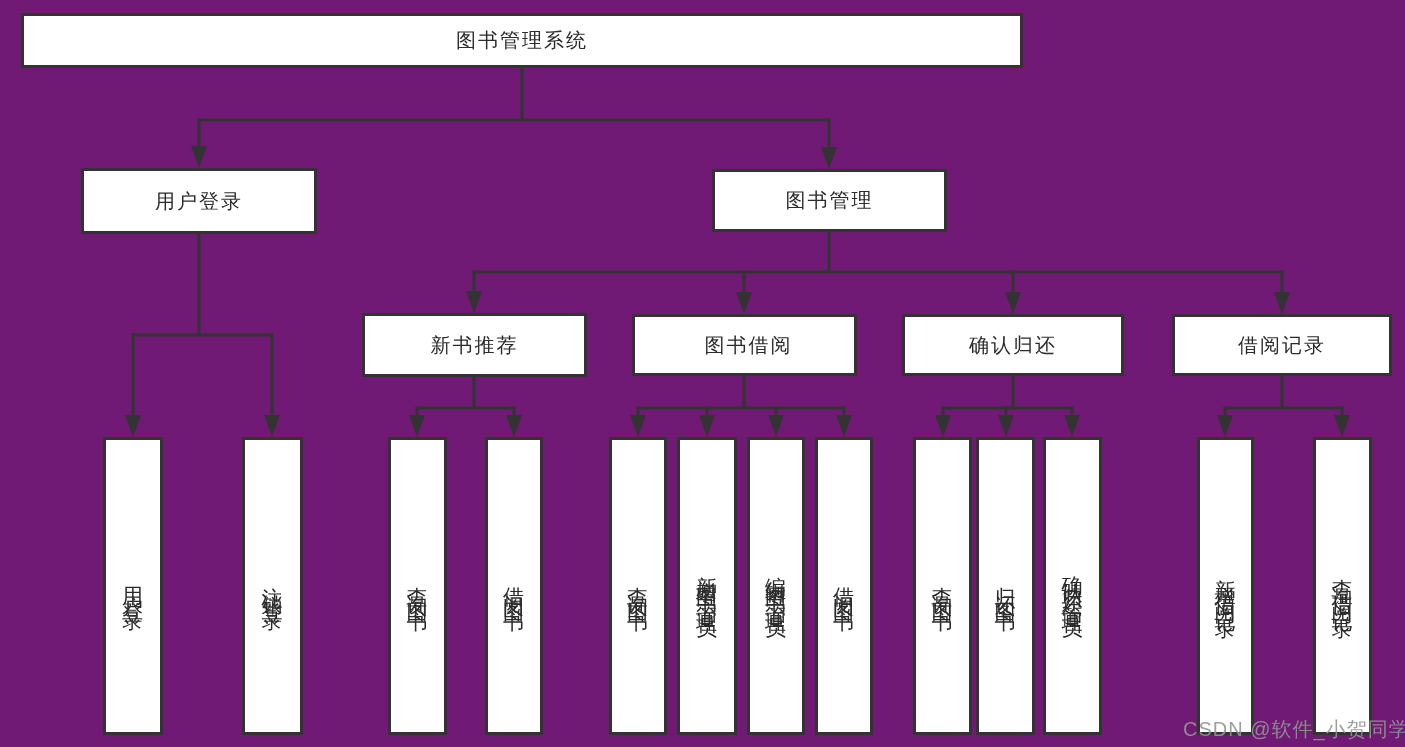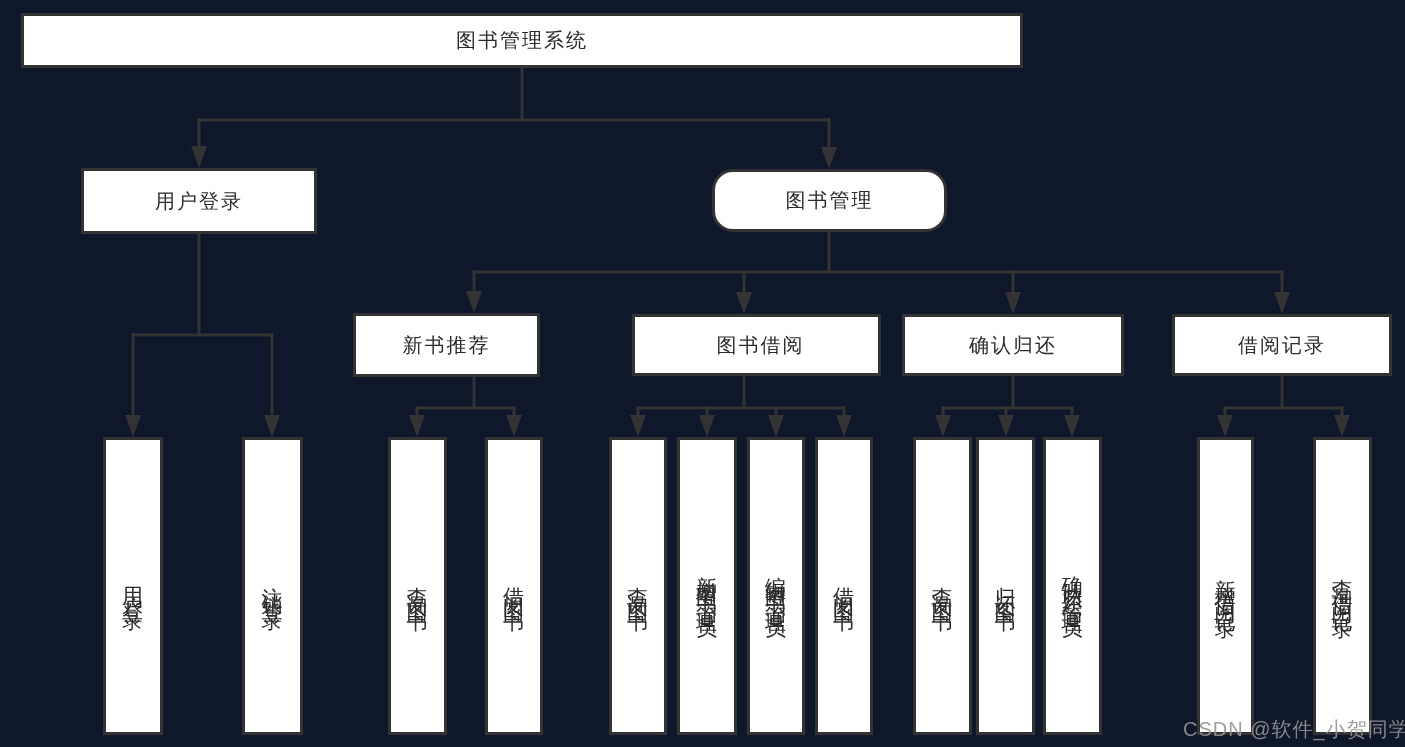--- a/index.html
+++ b/index.html
@@ -1,20 +1,20 @@
 <!DOCTYPE html>
 <html><head>
 <meta charset="utf-8">
 <style>
   html, body { margin: 0; padding: 0; background: #ffffff; }
   .canvas {
     position: relative;
     width: 1405px;
     height: 747px;
-    background: #0f172a;
+    background: #701a75;
     font-family: "Liberation Sans", sans-serif;
     overflow: hidden;
     text-decoration: underline;
   }
   .wires {
     position: absolute;
     left: 0; top: 0;
     width: 1405px; height: 747px;
     pointer-events: none;
   }
@@ -114,24 +114,24 @@
       <polygon points="998,415 1014,415 1006,437"></polygon>
       <polygon points="1064,415 1080,415 1072,437"></polygon>
       <polygon points="1217,415 1233,415 1225,437"></polygon>
       <polygon points="1334,415 1350,415 1342,437"></polygon>
     </g>
   </svg>
 
   <div class="node" style="left:21px; top:13px; width:1002px; height:55px;">图书管理系统</div>
 
   <div class="node" style="left:81px; top:168px; width:236px; height:66px;">用户登录</div>
-  <div class="node" style="left:712px; top:169px; width:235px; height:63px;border-radius:21px;">图书管理</div>
+  <div class="node" style="left:712px; top:169px; width:235px; height:63px;">图书管理</div>
 
-  <div class="node" style="left:353px; top:313px; width:187px; height:64px;">新书推荐</div>
-  <div class="node" style="left:632px; top:314px; width:249px; height:62px;padding-left:8px;">图书借阅</div>
+  <div class="node" style="left:362px; top:313px; width:225px; height:64px;">新书推荐</div>
+  <div class="node" style="left:632px; top:314px; width:225px; height:62px;padding-left:8px;">图书借阅</div>
   <div class="node" style="left:902px; top:314px; width:222px; height:62px;">确认归还</div>
   <div class="node" style="left:1172px; top:314px; width:220px; height:62px;">借阅记录</div>
 
   <div class="node vnode" style="left:103px; top:437px; width:60px; height:298px;">用户登录</div>
   <div class="node vnode" style="left:242px; top:437px; width:61px; height:298px;">注销登录</div>
 
   <div class="node vnode" style="left:388px; top:437px; width:59px; height:298px;">查询图书</div>
   <div class="node vnode" style="left:485px; top:437px; width:58px; height:298px;">借阅图书</div>
 
   <div class="node vnode" style="left:609px; top:437px; width:58px; height:298px;">查询图书</div>

